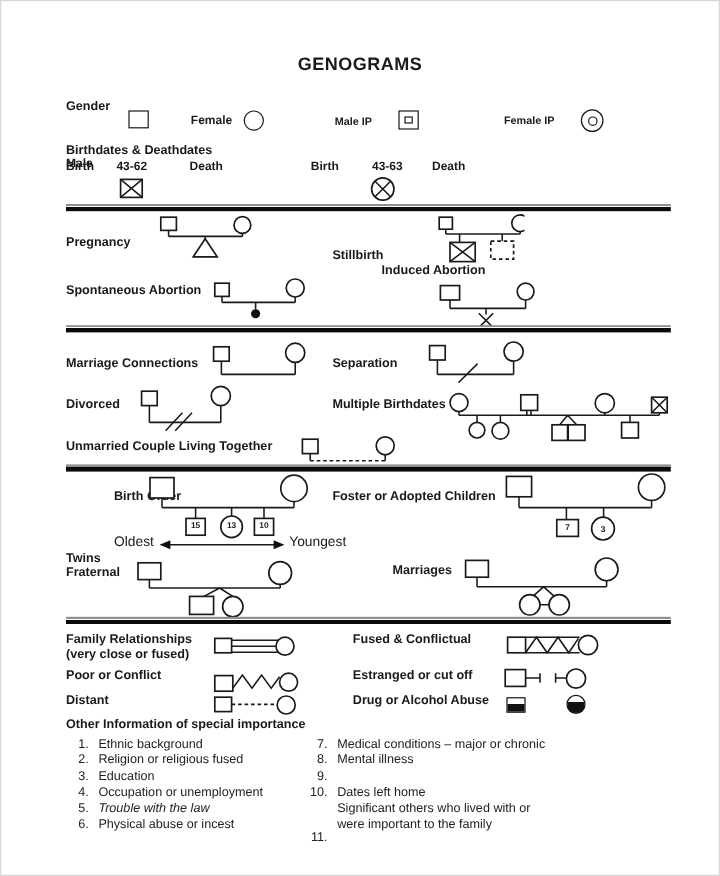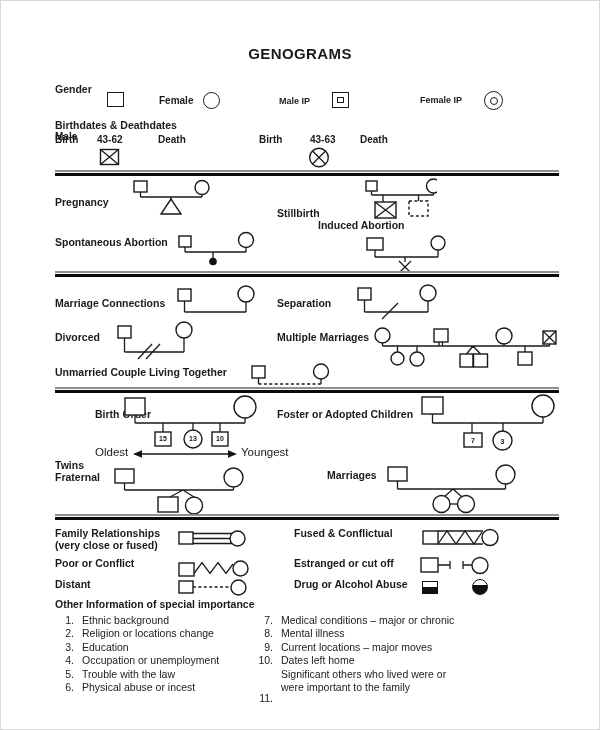--- a/index.html
+++ b/index.html
@@ -123,21 +123,21 @@
   </svg>
 
   <div class="t h" style="left:55px;top:331px;">Divorced</div>
   <svg class="sym" style="left:112px;top:318px;" width="90" height="42" viewBox="0 0 90 42">
     <path class="line" d="M12.5 20 V34 M72 20 V34 M12.5 34 H72"></path>
     <rect class="shape" x="6" y="8" width="13" height="12"></rect>
     <circle class="shape" cx="72" cy="12" r="8"></circle>
     <path class="line" d="M26 41 L40 26 M34 41 L48 26"></path>
   </svg>
 
-  <div class="t h" style="left:277px;top:331px;">Multiple Marriages</div>
+  <div class="t h" style="left:277px;top:331px;">Multiple Birthdates</div>
   <svg class="sym" style="left:368px;top:318px;" width="195" height="52" viewBox="0 0 195 52">
     <path class="line" d="M14.5 25 V28 M71 24 V28 M74.5 24 V28 M136 26 V28 M181.5 26 V28 M14.5 28 H181.5 M29.5 28 V34 M49 28 V34 M105 28 L98.5 36 M105 28 L112.5 36 M157 28 V34"></path>
     <circle class="shape" cx="14.5" cy="17.5" r="7.5"></circle>
     <rect class="shape" x="66" y="11" width="14" height="13"></rect>
     <circle class="shape" cx="136" cy="18" r="8"></circle>
     <rect class="shape" x="175" y="13" width="13" height="13"></rect>
     <path class="line" d="M175 13 L188 26 M188 13 L175 26"></path>
     <circle class="shape" cx="29.5" cy="40.5" r="6.5"></circle>
     <circle class="shape" cx="49" cy="41" r="7"></circle>
     <rect class="shape" x="92" y="36" width="13" height="13"></rect>
@@ -248,35 +248,34 @@
 
   <div class="t h" style="left:294px;top:578px;">Drug or Alcohol Abuse</div>
   <div class="half-sq" style="left:422px;top:581px;"></div>
   <div class="half-ci" style="left:472px;top:579px;"></div>
 
   <div class="t h" style="left:55px;top:598px;">Other Information of special importance</div>
 
   <div class="t li num" style="left:58px;top:614px;width:16px;">1.</div>
   <div class="t li" style="left:82px;top:614px;">Ethnic background</div>
   <div class="t li num" style="left:58px;top:627px;width:16px;">2.</div>
-  <div class="t li" style="left:82px;top:627px;">Religion or locations change</div>
+  <div class="t li" style="left:82px;top:627px;">Religion or religious fused</div>
   <div class="t li num" style="left:58px;top:641px;width:16px;">3.</div>
   <div class="t li" style="left:82px;top:641px;">Education</div>
   <div class="t li num" style="left:58px;top:654px;width:16px;">4.</div>
   <div class="t li" style="left:82px;top:654px;">Occupation or unemployment</div>
   <div class="t li num" style="left:58px;top:668px;width:16px;">5.</div>
-  <div class="t li" style="left:82px;top:668px;">Trouble with the law</div>
+  <div class="t li" style="left:82px;top:668px;font-style:italic;">Trouble with the law</div>
   <div class="t li num" style="left:58px;top:681px;width:16px;">6.</div>
   <div class="t li" style="left:82px;top:681px;">Physical abuse or incest</div>
 
   <div class="t li num" style="left:252px;top:614px;width:21px;">7.</div>
   <div class="t li" style="left:281px;top:614px;">Medical conditions – major or chronic</div>
   <div class="t li num" style="left:252px;top:627px;width:21px;">8.</div>
   <div class="t li" style="left:281px;top:627px;">Mental illness</div>
   <div class="t li num" style="left:252px;top:641px;width:21px;">9.</div>
-  <div class="t li" style="left:281px;top:641px;">Current locations – major moves</div>
   <div class="t li num" style="left:252px;top:654px;width:21px;">10.</div>
   <div class="t li" style="left:281px;top:654px;">Dates left home</div>
   <div class="t li num" style="left:252px;top:692px;width:21px;">11.</div>
-  <div class="t li" style="left:281px;top:668px;">Significant others who lived were or</div>
+  <div class="t li" style="left:281px;top:668px;">Significant others who lived with or</div>
   <div class="t li" style="left:281px;top:681px;">were important to the family</div>
 
 </div>
 
 </body></html>

